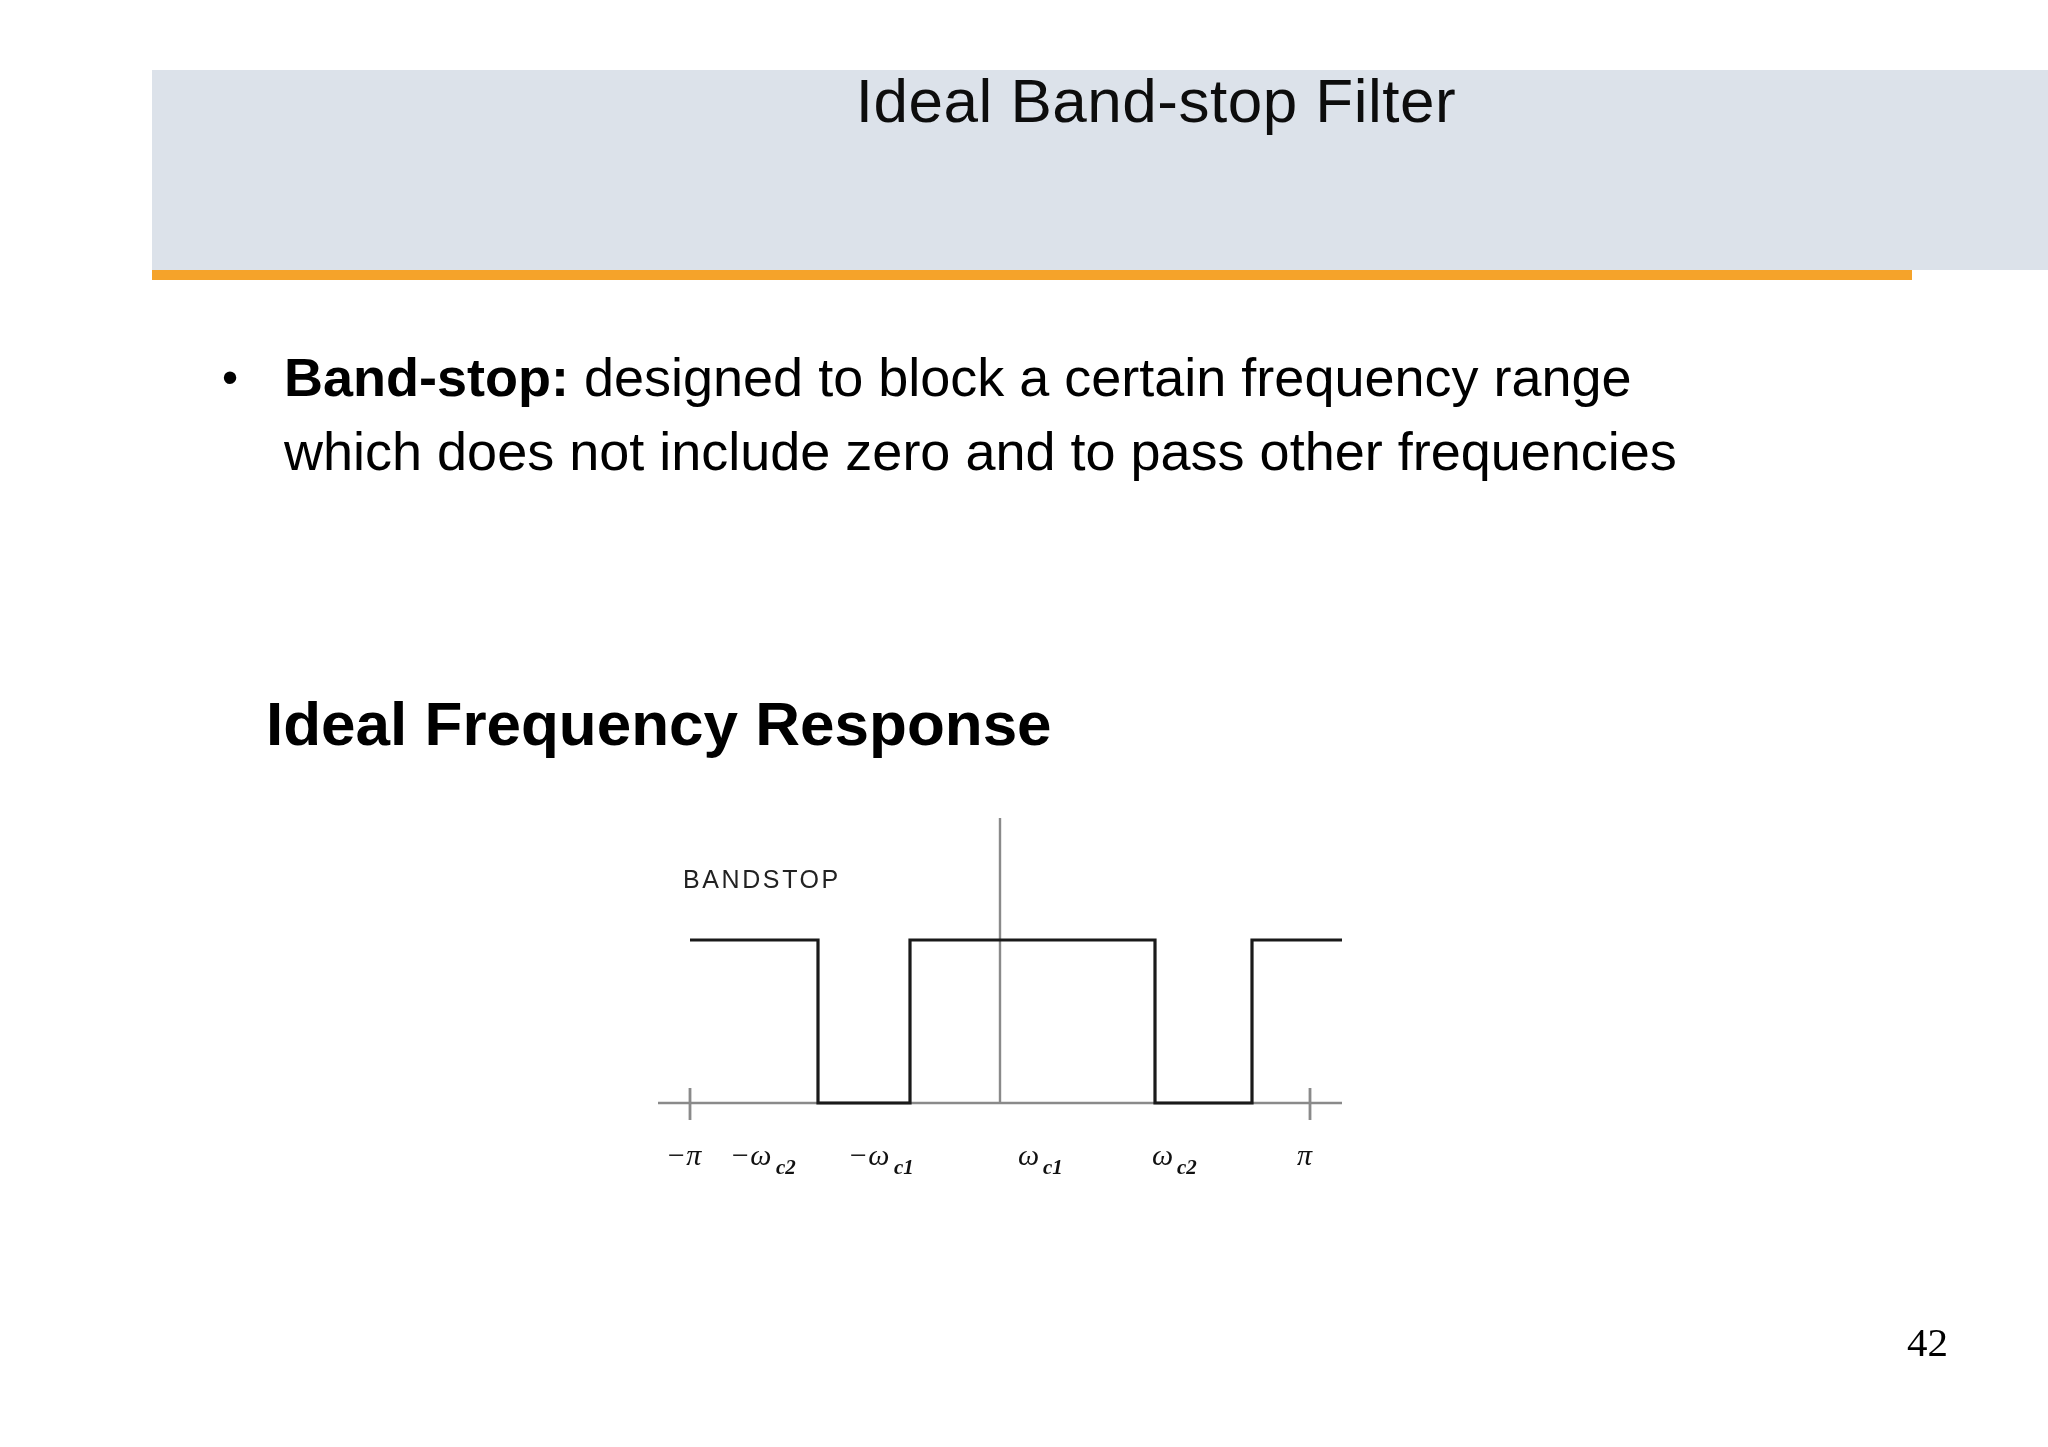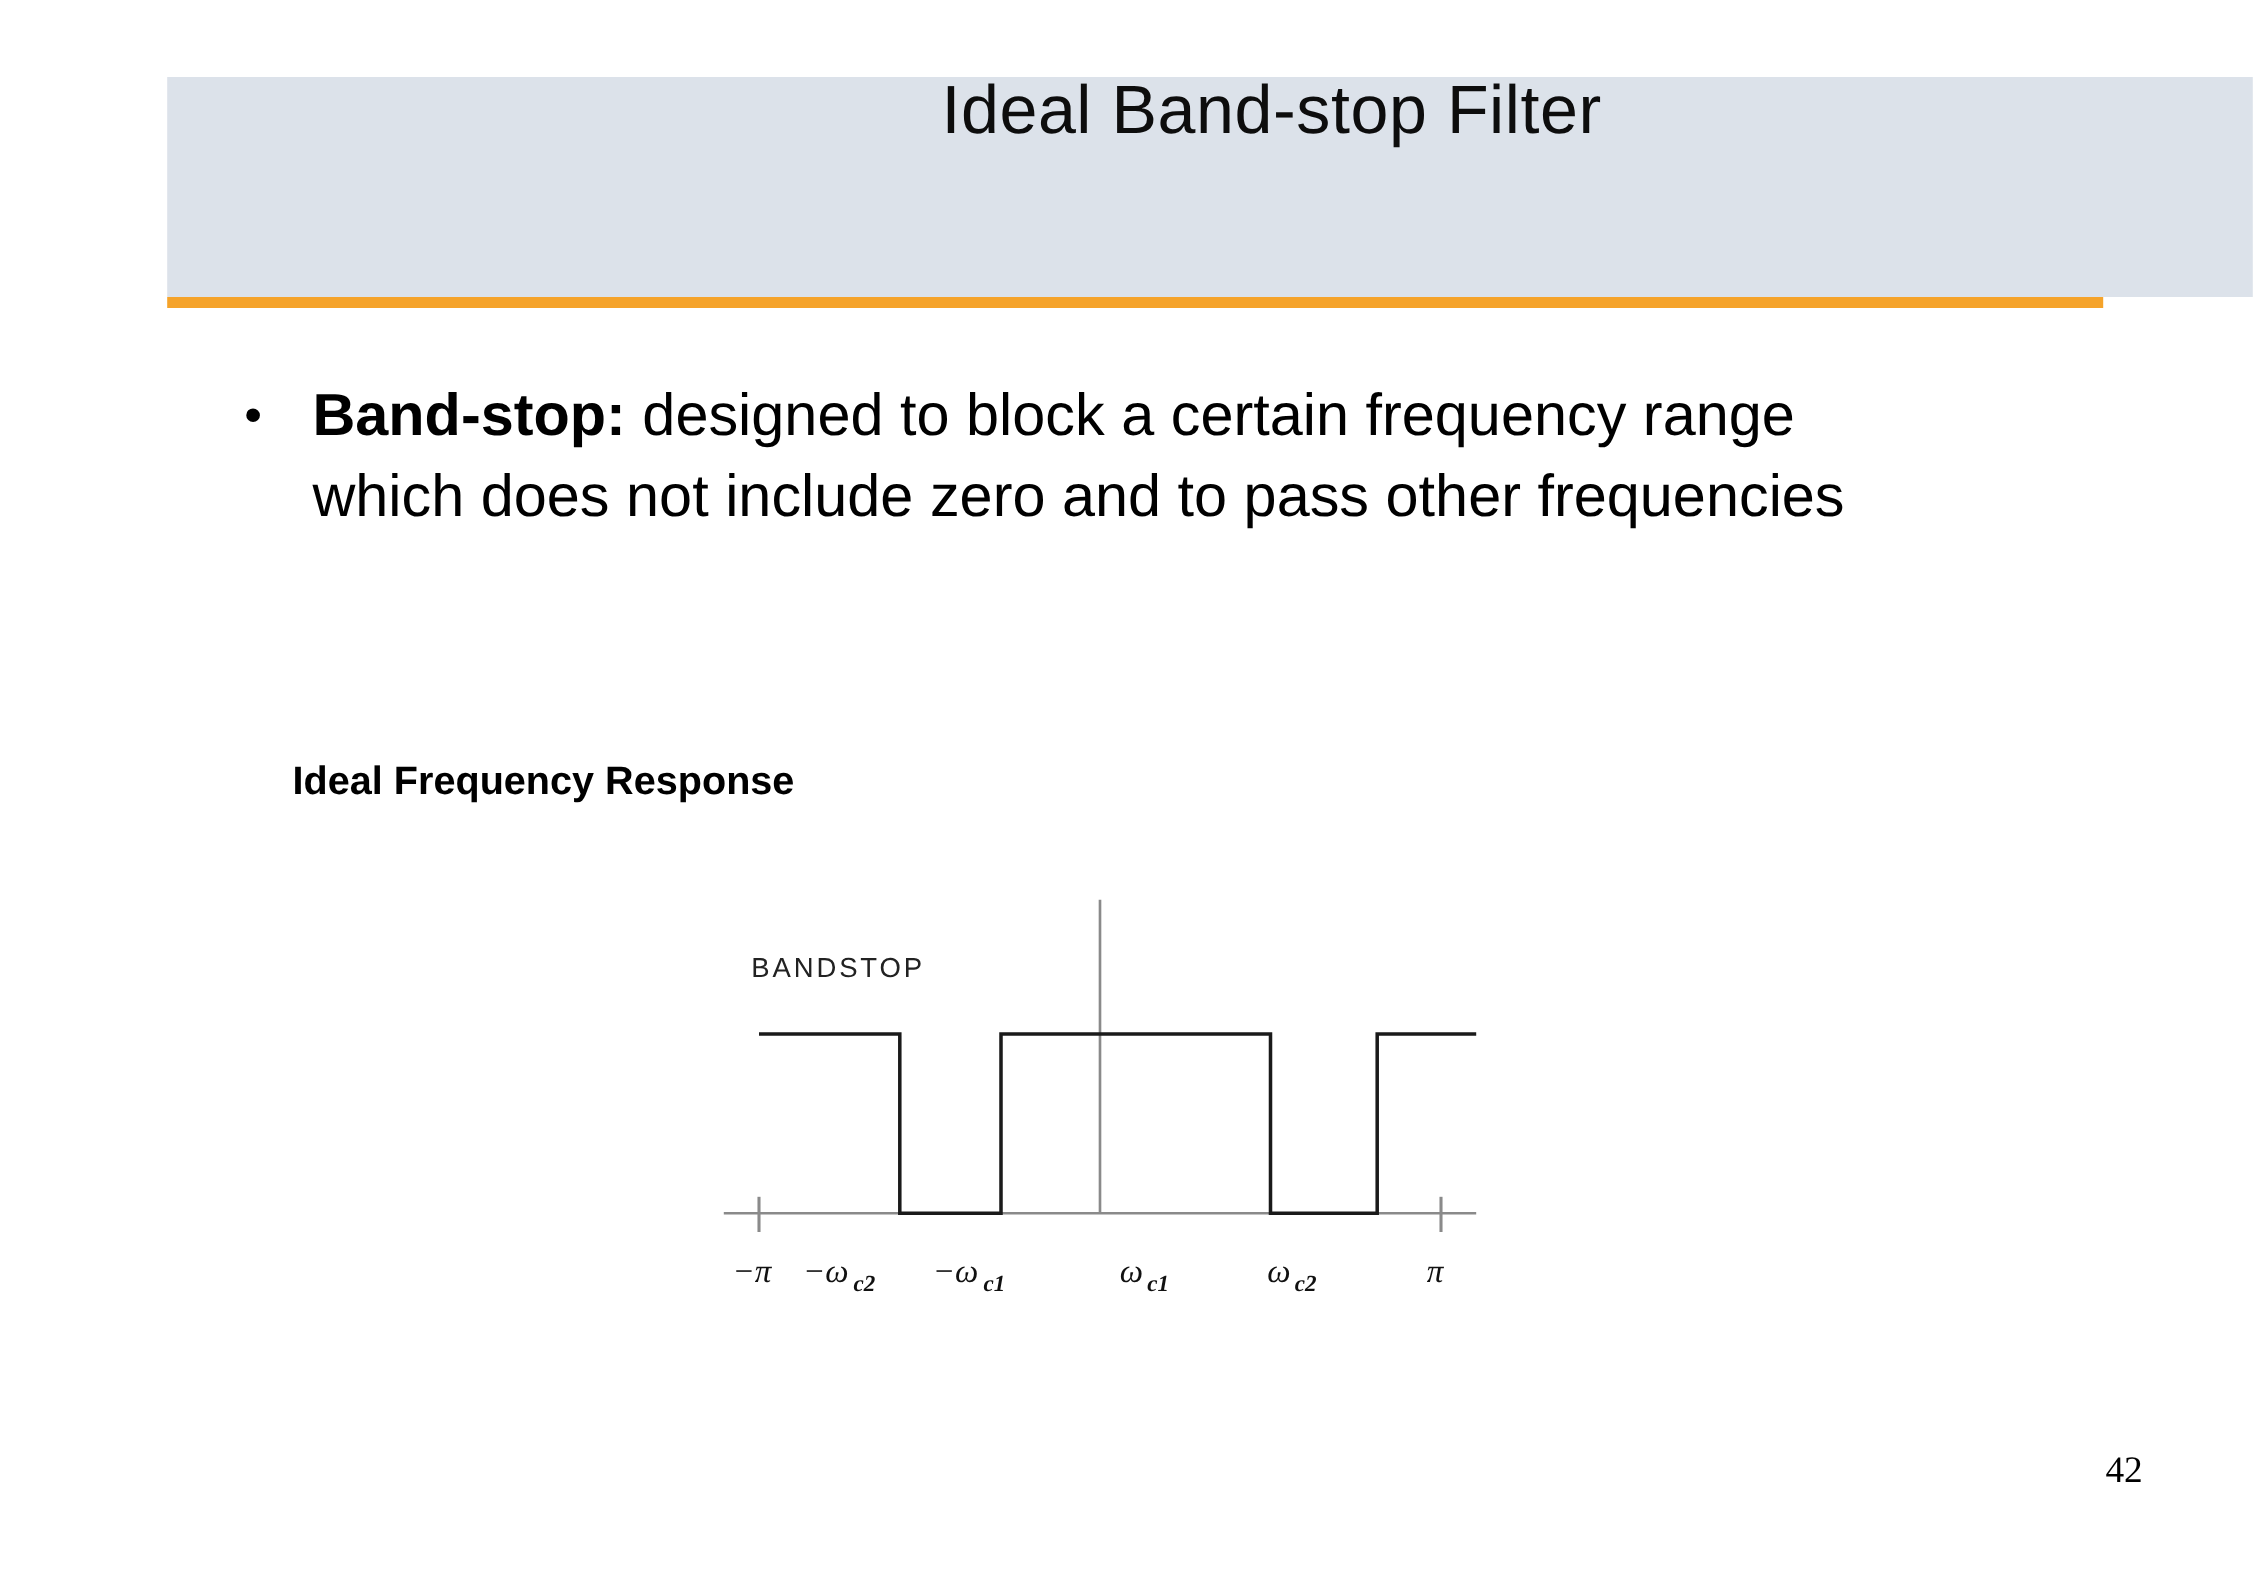--- a/index.html
+++ b/index.html
@@ -71,21 +71,21 @@
   }
   #bullet-lead {
     font-weight: bold;
   }
 
   
   #section-heading {
     position: absolute;
     left: 266px;
     top: 690px;
-    font-size: 36px;
+    font-size: 62px;
     font-weight: bold;
     color: #000;
     line-height: 1.1;
   }
 
   
   #figure-wrap {
     position: absolute;
     left: 600px;
     top: 800px;
@@ -132,21 +132,21 @@
     stroke: #8a8a8a;
     stroke-width: 2.8;
   }
 
   
   #page-number {
     position: absolute;
     right: 100px;
     top: 1318px;
     font-family: "Liberation Serif", serif;
-    font-size: 34px;
+    font-size: 41px;
     color: #000;
   }
 </style>
 </head>
 <body>
 
 <div id="title-banner">
   <div id="title-text">Ideal Band-stop Filter</div>
 </div>
 <div id="title-accent-rule"></div>

